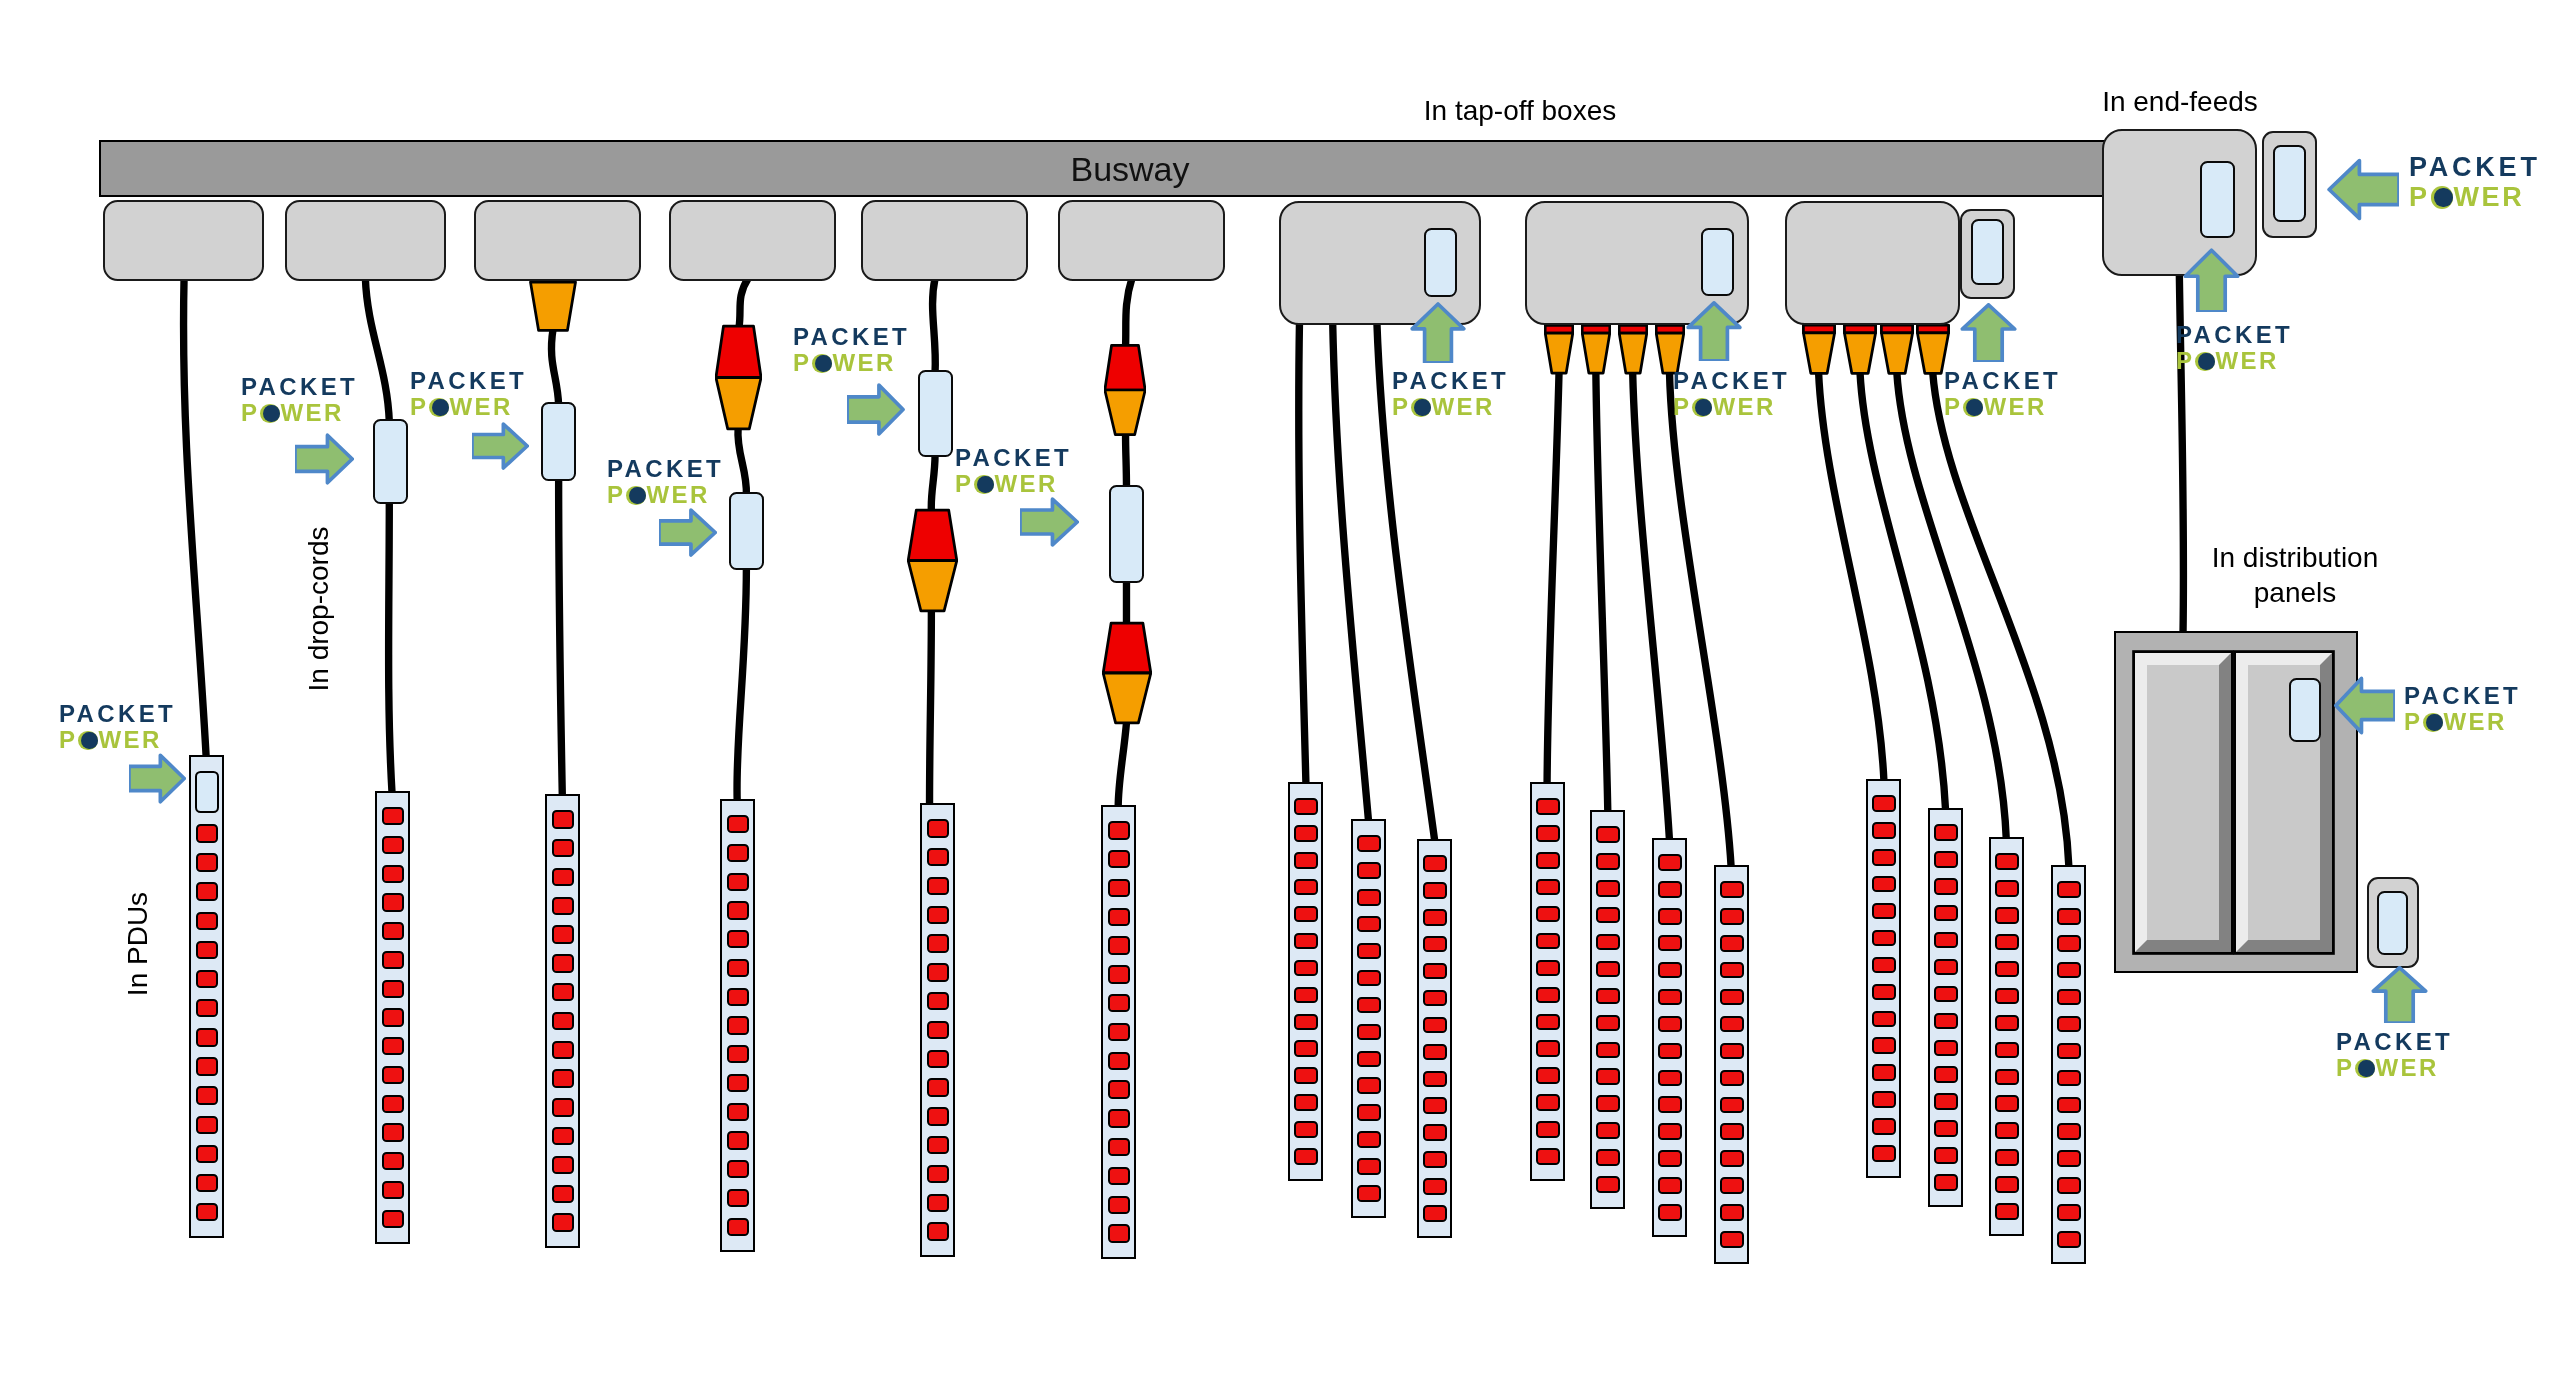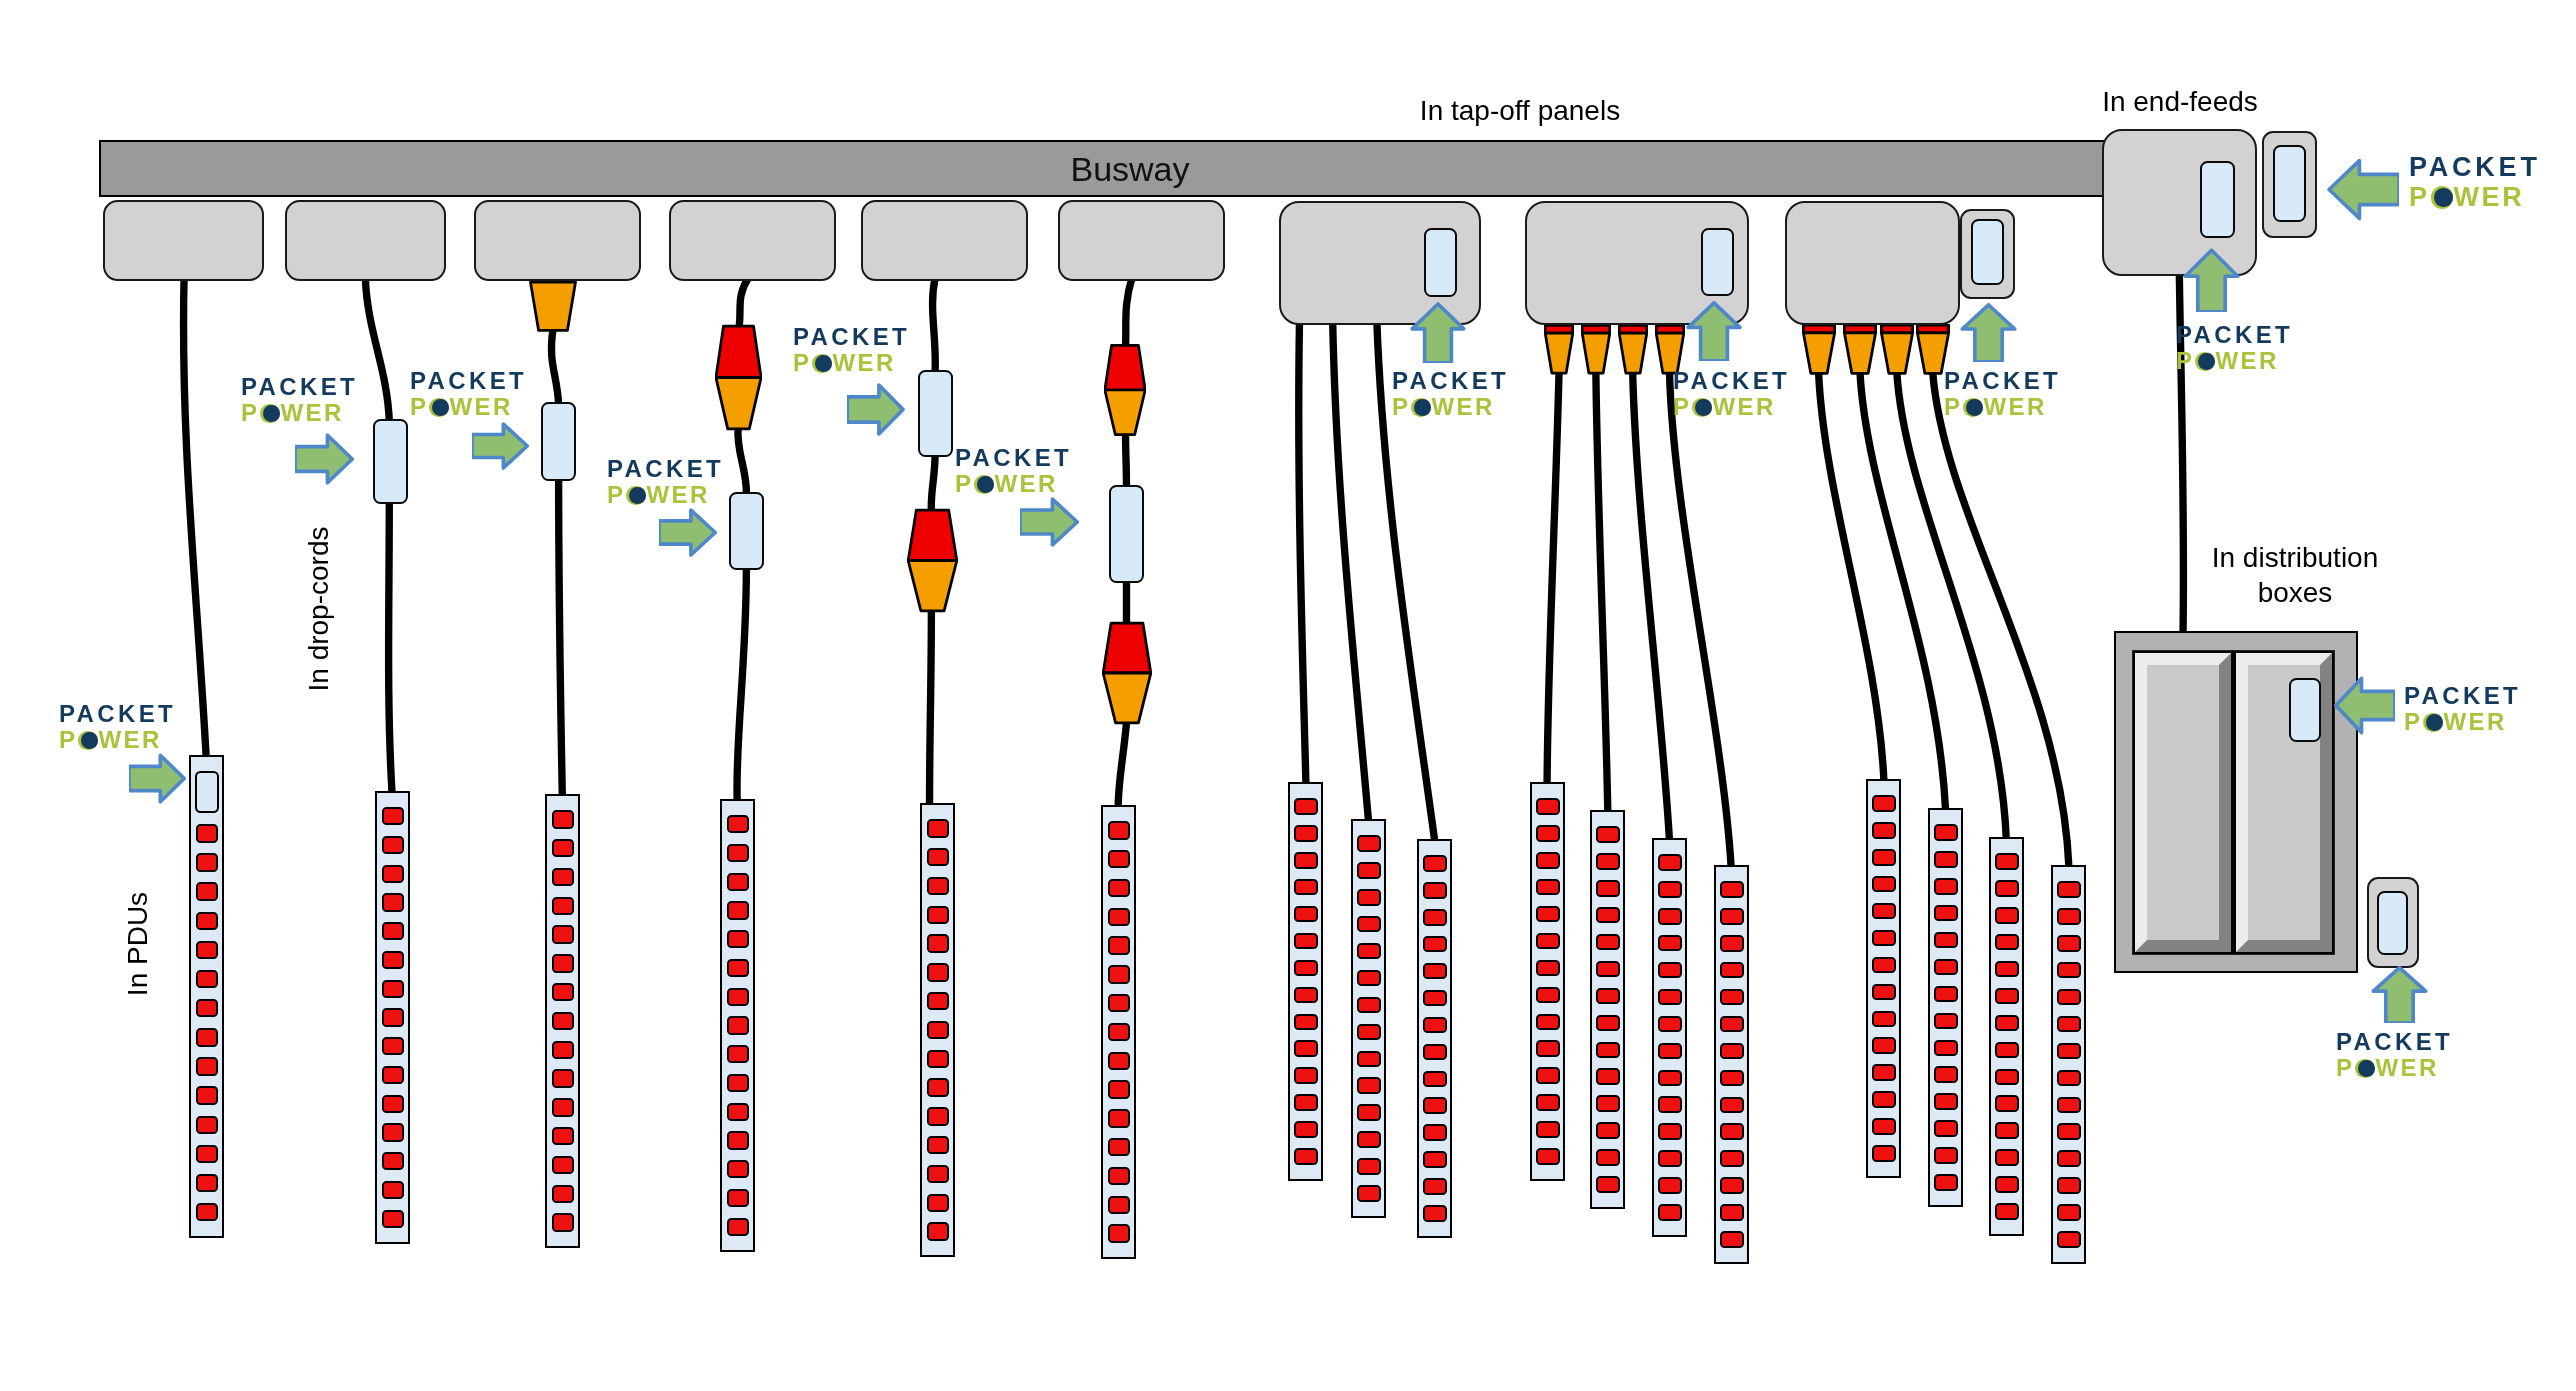--- a/index.html
+++ b/index.html
@@ -565,20 +565,20 @@
         <polygon points="16.1,62.0 16.1,27.3 2.5,27.3 31.0,1.9 59.5,27.3 45.9,27.3 45.9,62.0" fill="#8fbe70" stroke="#4f88c9" stroke-width="4" stroke-linejoin="round"></polygon>
       </svg>
     </div>
 
   <div class="panel" id="panel" style="position: absolute; left: 2114px; top: 631px; width: 244px; height: 342px;">
     <div class="door" id="door-left" style="position: absolute; left: 19.3px; top: 20px; width: 96px; height: 299px;"></div>
     <div class="door" id="door-right" style="position: absolute; left: 120px; top: 20px; width: 96px; height: 299px;"></div>
   </div>
   <div class="lbl center" id="panel-label" style="left: 2295px; top: 575px;">
     <div>In distribution</div>
-    <div>boxes</div>
+    <div>panels</div>
   </div>
-<div class="lbl" style="left: 1520px; top: 111px;">In tap-off panels</div>
+<div class="lbl" style="left: 1520px; top: 111px;">In tap-off boxes</div>
     <div class="lbl" style="left: 2180px; top: 102px;">In end-feeds</div>
     <div class="lbl vert" style="left: 319px; top: 609px;">In drop-cords</div>
     <div class="lbl vert" style="left: 138px; top: 944px;">In PDUs</div>
   </div>
 
 
 </body></html>

